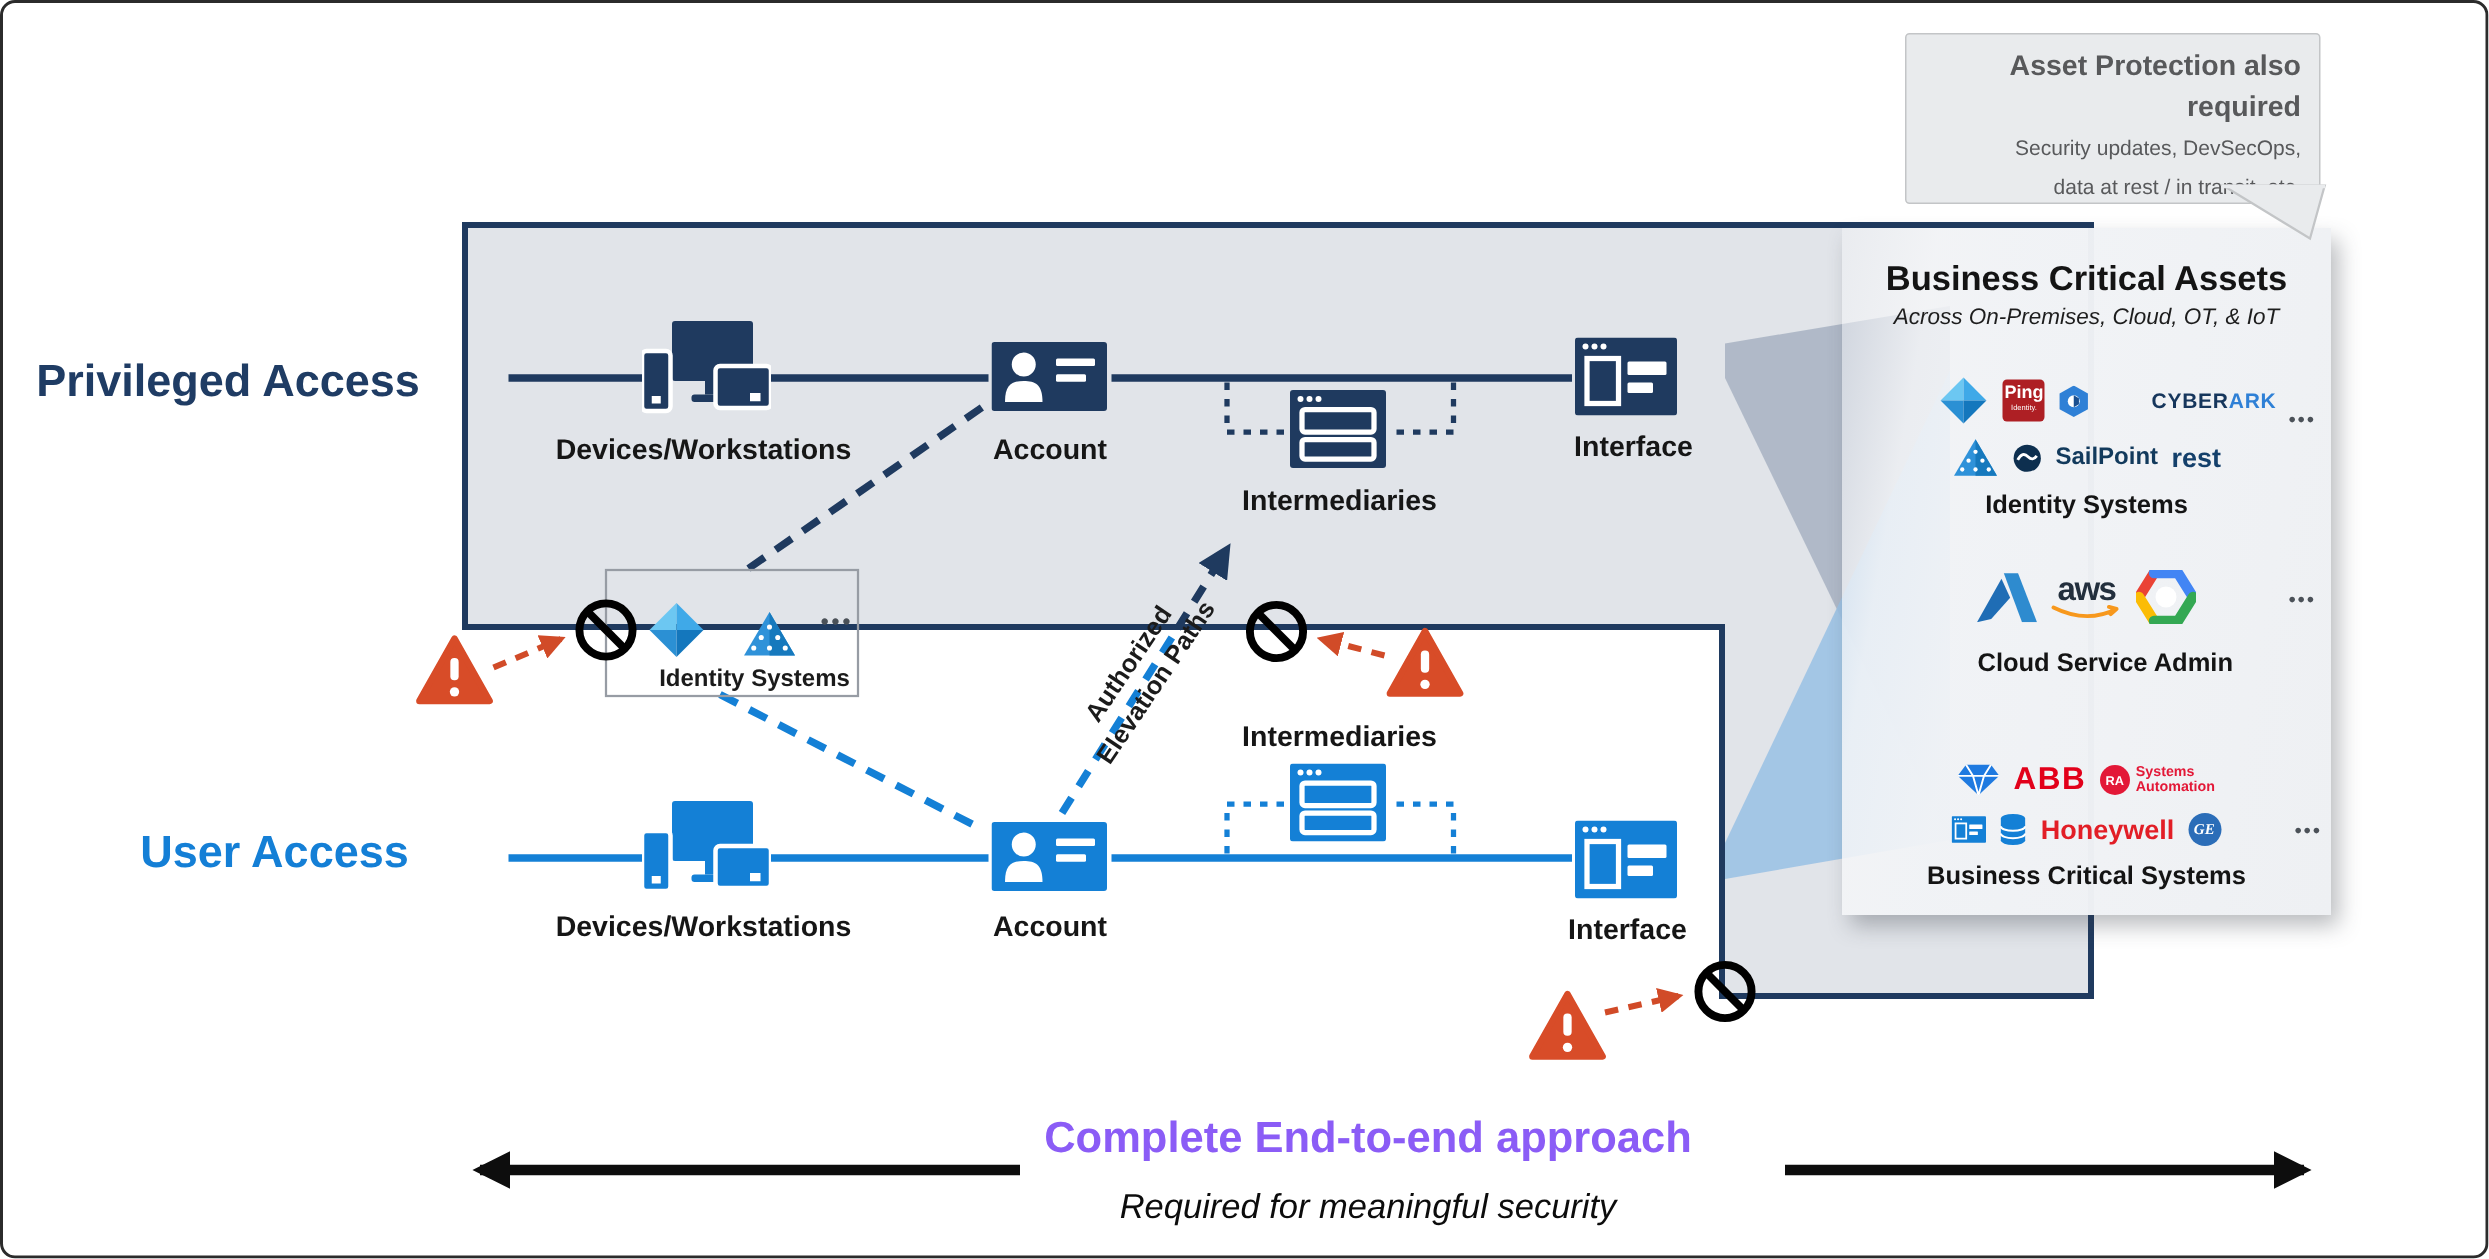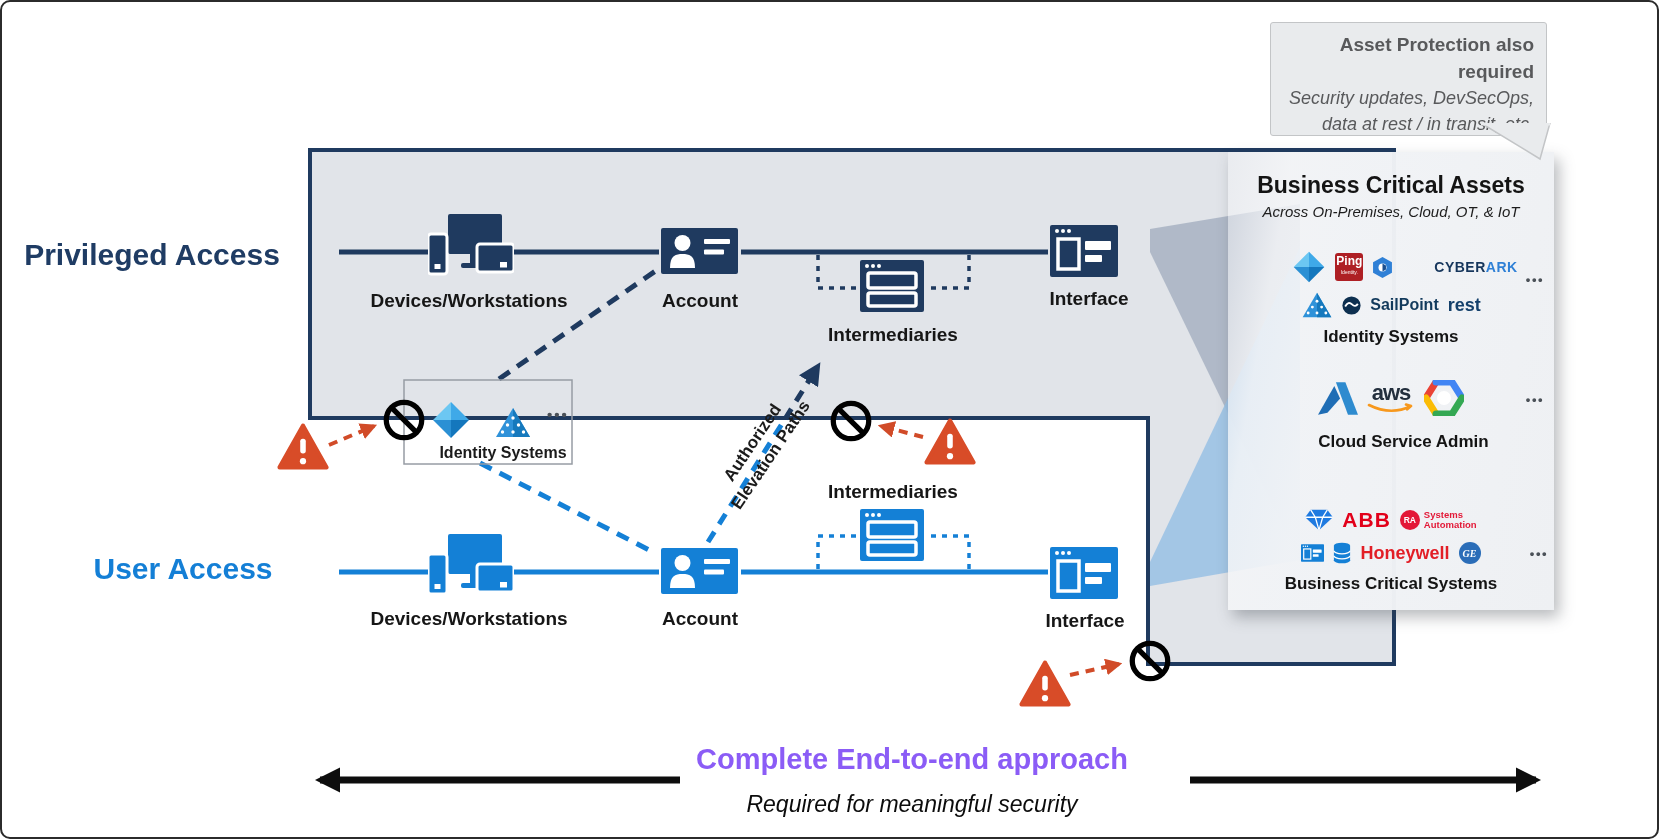--- a/index.html
+++ b/index.html
@@ -11,21 +11,21 @@
   .row-lbl{font-size:19px;}
   .side-lbl{font-size:30px;font-weight:700;}
   .priv{color:#1f3c64;}
   .user{color:#147fd6;}
   .idsys-lbl{font-size:16px;font-weight:700;color:#1b1b1b;}
   .dots{color:#4b5158;font-weight:700;letter-spacing:2px;font-size:15px;}
   .elev{position:absolute;z-index:2;left:760px;top:447px;transform:translate(-50%,-50%) rotate(-56deg);text-align:center;font-size:17px;font-weight:700;color:#1b1b1b;line-height:22px;white-space:nowrap;}
   
   .bubble{position:absolute;z-index:5;left:1268px;top:20px;width:277px;height:114px;background:#e9ebed;border:1.5px solid #c3c5c7;border-radius:3px;box-sizing:border-box;text-align:right;padding:8px 12px 0 8px;color:#58595b;}
   .bubble .t{font-size:19px;font-weight:700;line-height:27px;}
-  .bubble .s{font-size:18px;font-style:italic;line-height:26px;}
+  .bubble .s{font-size:14px;line-height:26px;}
   .tail{position:absolute;z-index:5;left:1478px;top:121px;}
   
   .panel{position:absolute;z-index:4;left:1226px;top:150px;width:326px;height:458px;background:linear-gradient(100deg,rgba(246,247,249,.40) 0%,rgba(245,246,248,.85) 16%,rgba(241,243,246,.97) 32%,#eef0f3 100%);box-shadow:5px 7px 14px rgba(55,60,70,.35);box-sizing:border-box;}
   .panel .ttl{position:absolute;left:0;right:0;top:20px;text-align:center;font-size:23px;font-weight:700;color:#141414;}
   .panel .sub{position:absolute;left:0;right:0;top:51px;text-align:center;font-size:15px;font-style:italic;color:#1d1d1d;}
   .logorow{position:absolute;left:0;right:0;display:flex;align-items:center;justify-content:center;gap:9px;}
   .seclbl{position:absolute;left:0;right:0;text-align:center;font-size:17px;font-weight:700;color:#141414;}
   .pdots{position:absolute;color:#4b5158;font-weight:700;letter-spacing:1.5px;font-size:13px;z-index:5;}
   .ping{width:28px;height:28px;background:#ae1f24;border-radius:3px;color:#fff;display:flex;flex-direction:column;align-items:center;justify-content:center;line-height:11px;}
   .ping .p1{font-size:12px;font-weight:700;}

